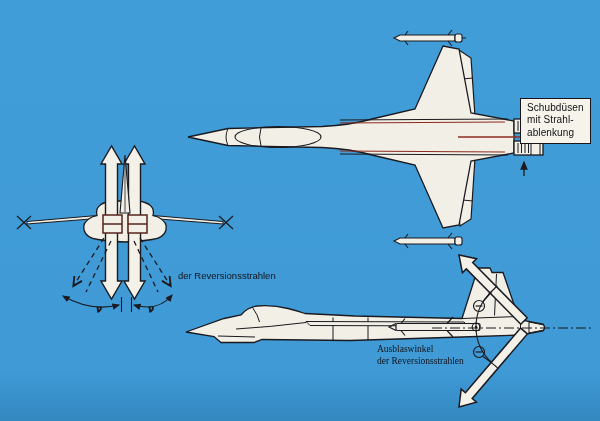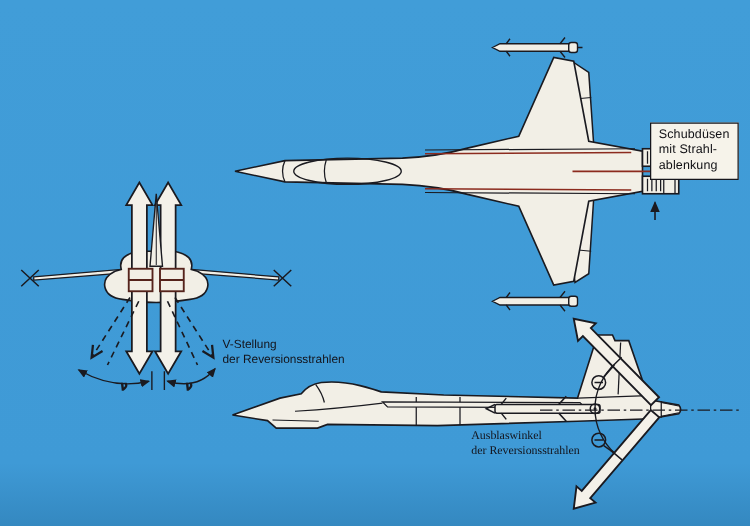--- a/index.html
+++ b/index.html
@@ -162,21 +162,20 @@
 </svg>
 
 <div class="label-box" style="left:520px; top:62px;margin-top:36px;">
   <div>Schubdüsen</div>
   <div>mit Strahl-</div>
   <div>ablenkung</div>
 </div>
 
 
 <div class="annotation" style="left:178px; top:270px;">
-  <div>V-Stellung</div>
   <div>der Reversionsstrahlen</div>
 </div>
 
 <div class="annotation" style="left:377px; top:344px;font-family:Liberation Serif, serif;">
   <div>Ausblaswinkel</div>
   <div>der Reversionsstrahlen</div>
 </div>
 
 </div>
 

